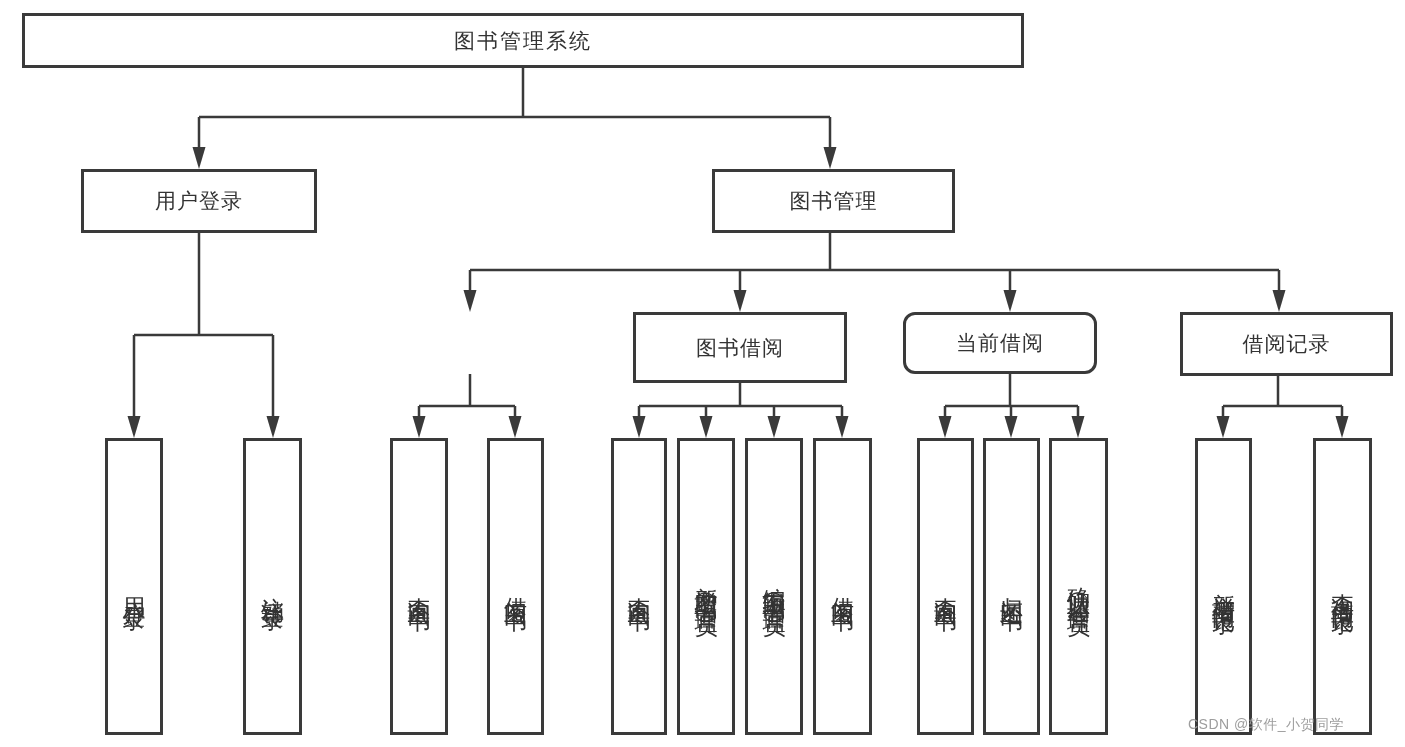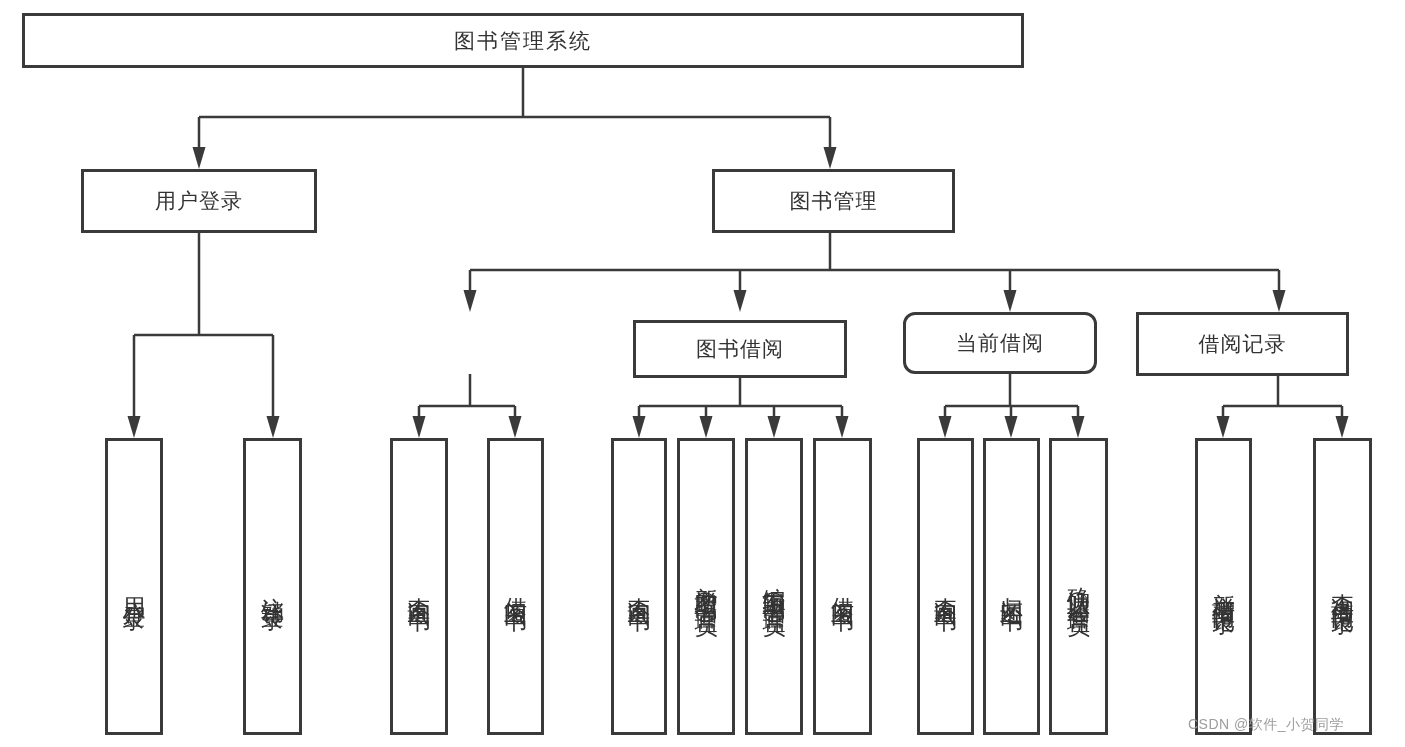--- a/index.html
+++ b/index.html
@@ -46,23 +46,23 @@
     letter-spacing: 0.5px;
     color: #9d9d9d;
     z-index: 5;
     white-space: nowrap;
   }
   
   #n-root           { left: 22px;  top: 13px;  width: 1002px; height: 55px; }
   #n-user-login     { left: 81px;  top: 169px; width: 236px;  height: 64px; }
   #n-book-mgmt      { left: 712px; top: 169px; width: 243px;  height: 64px; }
   #n-new-books      { left: 363px; top: 312px; width: 214px;  height: 62px; }
-  #n-book-borrow    { left: 633px; top: 320px; width: 214px;  height: 58px; }
+  #n-book-borrow    { left: 633px; top: 312px; width: 214px;  height: 71px; }
   #n-current-borrow { left: 903px; top: 312px; width: 194px;  height: 62px; border-radius: 12px; }
-  #n-borrow-records { left: 1136px;top: 312px; width: 213px;  height: 64px; }
+  #n-borrow-records { left: 1180px;top: 312px; width: 213px;  height: 64px; }
   .leaf { top: 438px; height: 297px; }
   #l-login      { left: 105px;  width: 58px; }
   #l-logout     { left: 243px;  width: 59px; }
   #l-nb-query   { left: 390px;  width: 58px; }
   #l-nb-borrow  { left: 487px;  width: 57px; }
   #l-bb-query   { left: 611px;  width: 56px; }
   #l-bb-add     { left: 677px;  width: 58px; }
   #l-bb-edit    { left: 745px;  width: 58px; }
   #l-bb-borrow  { left: 813px;  width: 59px; }
   #l-cb-query   { left: 917px;  width: 57px; }

